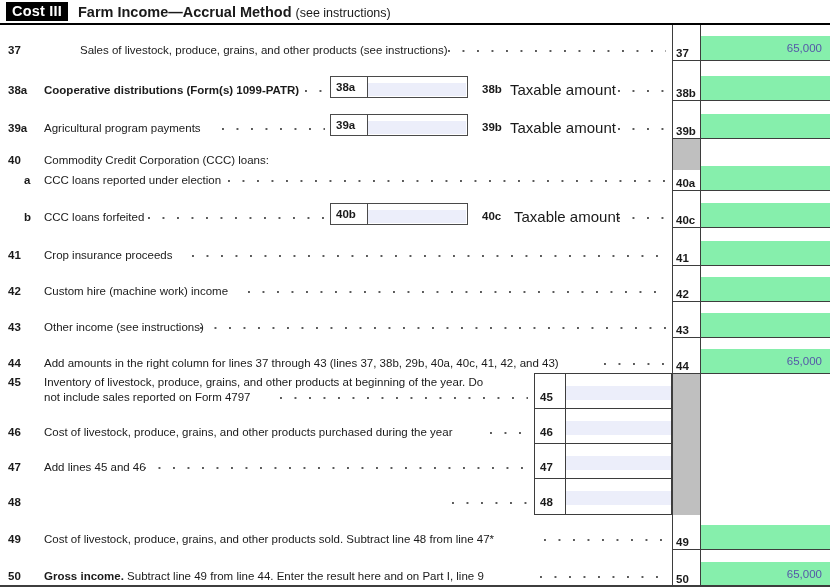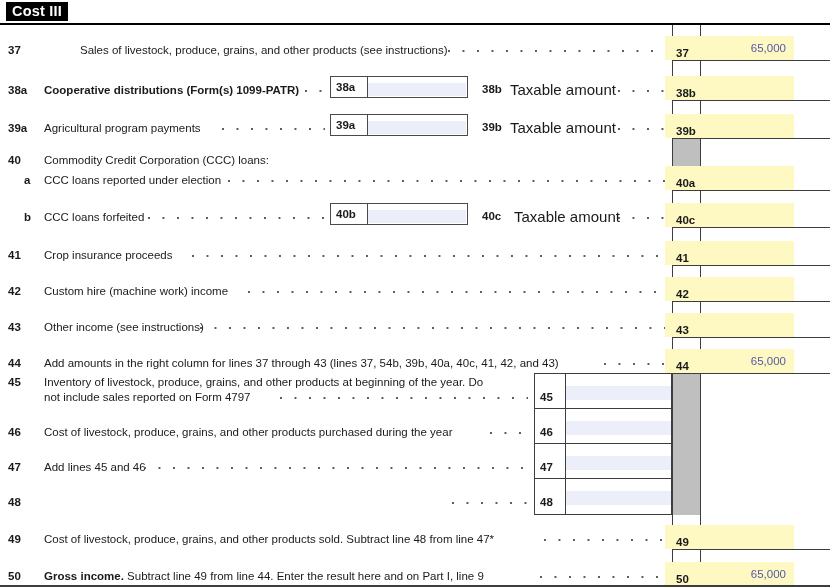--- a/index.html
+++ b/index.html
@@ -94,23 +94,23 @@
     width:27px;
     font-weight:bold;
     font-size:11.5px;
     line-height:12px;
     text-align:left;
     padding-left:3px;
     box-sizing:border-box;
   }
   .rc-field{
     position:absolute;
-    left:665px;
+    left:701px;
     width:129px;
-    background:#fef9c3;
+    background:#86efac;
     box-sizing:border-box;
   }
   .rc-rule{
     position:absolute;
     left:672px;
     width:158px;
     height:1px;
     background:#3d3d3d;
   }
   .rc-gray{
@@ -199,20 +199,24 @@
     background:#3d3d3d;
   }
 </style>
 </head>
 <body>
 
 <div id="form">
 
   <div class="part-header">
     <div class="part-tag">Cost III</div>
+    <div class="part-title">
+      <span>Farm Income—Accrual Method</span>
+      <span class="seeinstr">(see instructions)</span>
+    </div>
   </div>
 
   <div class="rc-vline"></div>
   <div class="rc-vline2"></div>
   <div class="bottom-rule"></div>
 
   <div class="lineno" style="left:8px;  top:44px;">37</div>
   <div class="desc" style="left:44px; top:43px;margin-left:36px;">Sales of livestock, produce, grains, and other products (see instructions)</div>
   <div class="leader" style="left:448px; top:45px; width:218px;"></div>
   <div class="rc-field" style="top:36px; height:24px;">
@@ -320,21 +324,21 @@
   <div class="desc" style="left:44px; top:320px;">Other income (see instructions)</div>
   <div class="leader" style="left:200px; top:322px; width:466px;"></div>
 
   <div class="rc-field" style="top:313px; height:24px;">
     <span class="money" style="top:6px;"></span>
   </div>
   <div class="rc-num" style="top:324px;">43</div>
   <div class="rc-rule" style="top:337px;"></div>
 
   <div class="lineno" style="left:8px;  top:357px;">44</div>
-  <div class="desc" style="left:44px; top:356px;">Add amounts in the right column for lines 37 through 43 (lines 37, 54b, 39b, 40a, 40c, 41, 42, and 43)</div>
+  <div class="desc" style="left:44px; top:356px;">Add amounts in the right column for lines 37 through 43 (lines 37, 38b, 29b, 40a, 40c, 41, 42, and 43)</div>
   <div class="leader" style="left:604px; top:358px; width:62px;"></div>
 
   <div class="rc-field" style="top:349px; height:24px;">
     <span class="money" style="top:6px;">65,000</span>
   </div>
   <div class="rc-num" style="top:360px;">44</div>
   <div class="rc-rule" style="top:373px;"></div>
 
   <div class="rc-gray" style="top:374px; height:141px;"></div>
 

